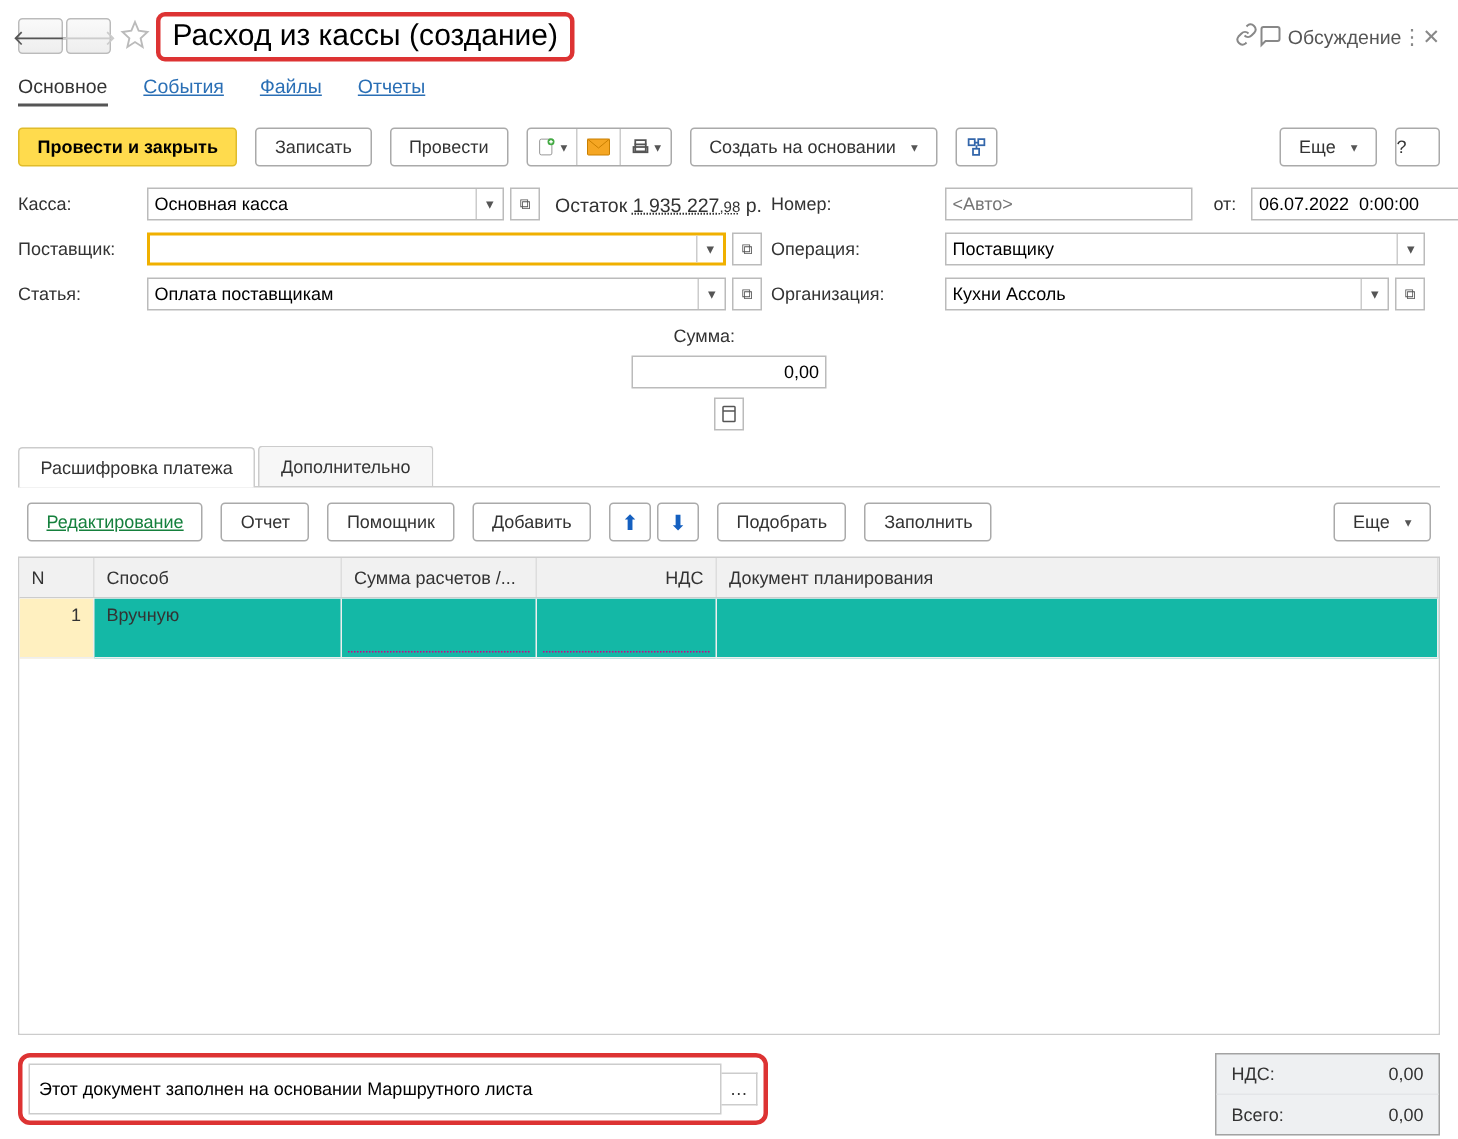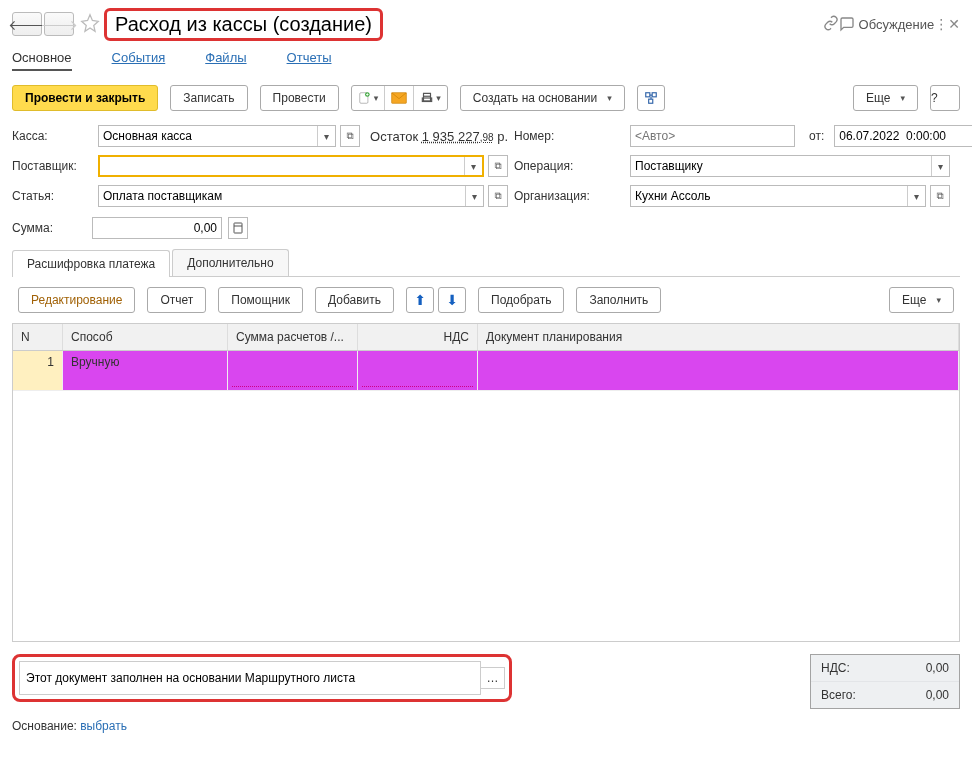--- a/index.html
+++ b/index.html
@@ -25,21 +25,21 @@
   .title-box {
     border: 3px solid #d33; border-radius: 6px; padding: 2px 8px;
     font-size: 20px; color: #000; margin-left:4px;
   }
   .titlebar .spacer { flex: 1; }
   .title-icons { display:flex; align-items:center; gap: 0; color:#888; }
   .title-icons .ic { cursor:pointer; font-size:14px; }
   .discuss { display:flex; align-items:center; gap:4px; color:#555; font-size:13px; cursor:pointer;}
 
   
-  .navtabs { display:flex; gap: 40px; margin: 10px 0 14px 0; font-size:13px; }
+  .navtabs { display:flex; gap: 24px; margin: 10px 0 14px 0; font-size:13px; }
   .navtabs .tab { cursor:pointer; color:#2a6fb5; text-decoration: underline; }
   .navtabs .tab.active { color:#333; text-decoration:none; border-bottom: 2px solid #555; padding-bottom:4px; }
 
   
   .cmdbar { display:flex; align-items:flex-end; gap:12px; margin-bottom: 14px; }
   .btn {
     height: 26px; padding: 0 12px; border:1px solid #aaa; border-radius:3px;
     background:#fff; cursor:pointer; font-size:12px; color:#333; display:inline-flex; align-items:center; gap:4px;
   }
   .btn.yellow { background: #ffdb4d; border-color:#e0bc2b; font-weight:bold; color:#000;}
@@ -62,48 +62,48 @@
   .field input {
     flex:1; border:none; outline:none; height:100%; padding:0 4px; font-size:12px; background:transparent;
   }
   .field .mini { width:18px; height:100%; border-left:1px solid #ccc; display:flex; align-items:center; justify-content:center; font-size:10px; color:#555; cursor:pointer;}
   .open-btn { width:20px; height:22px; border:1px solid #bbb; background:#fff; display:flex; align-items:center; justify-content:center; cursor:pointer; font-size:10px; color:#555;}
   .balance { color:#333; margin-left:6px; font-size:13px;}
   .balance .u { text-decoration: underline dotted;}
   .balance .small { font-size:10px; }
   .from-lbl { margin: 0 6px 0 10px; }
 
-  .row-sub { display:flex; align-items:center; gap:6px; margin-top:4px; }
+  .row-sub { display:flex; align-items:center; gap:6px; margin-top:4px;flex-direction:column; }
   .sum-input { width:130px; height:22px; border:1px solid #bbb; text-align:right; padding:0 4px; font-size:12px; outline:none;}
   .calc-btn { width:20px; height:22px; border:1px solid #bbb; background:#fff; display:flex; align-items:center; justify-content:center; cursor:pointer; font-size:11px;}
 
   .dotted-underline { border-bottom: 1px dotted #c08; display:block; }
 
   
   .tabs { display:flex; border-bottom:1px solid #ccc; margin-top:10px;}
   .tabs .ptab { padding:6px 14px; border:1px solid #ccc; border-bottom:none; background:#f7f7f7; font-size:12px; cursor:pointer; border-top-left-radius:3px; border-top-right-radius:3px; margin-right:2px;}
   .tabs .ptab.active { background:#fff; position:relative; top:1px;}
 
   .panel-toolbar { display:flex; align-items:center; gap:12px; padding:10px 6px; }
   .panel-toolbar .spacer { flex:1; }
-  .btn.green-text { color: #a16207; }
+  .btn.green-text { color: #15803d; text-decoration: underline; }
   .arrow-group { display:flex; gap:4px;}
   .arrow-btn { width:28px; height:26px; border:1px solid #aaa; border-radius:3px; background:#fff; display:flex; align-items:center; justify-content:center; cursor:pointer; font-size:14px;}
   .arrow-up { color:#1560c0;}
   .arrow-down { color:#1560c0;}
 
   .grid { border:1px solid #ccc; }
   .grid-head { display:grid; grid-template-columns: 50px 165px 130px 120px 1fr; background:#f1f1f1; border-bottom:1px solid #ccc;}
   .grid-head .hcell { padding:6px 8px; font-size:12px; border-right:1px solid #ddd;}
   .grid-head .hcell.right { text-align:right; }
   .grid-body { height: 290px; overflow:auto; background:#fff;}
   .grow { display:grid; grid-template-columns: 50px 165px 130px 120px 1fr; height:40px;}
   .gcell { border-right:1px solid #eee; border-bottom:1px solid #eee; padding:4px 8px; font-size:12px; display:flex; align-items:flex-start;}
   .gcell.n { justify-content:flex-end; background:#fff0c0;}
-  .gcell.y { background:#d946ef; }
+  .gcell.y { background:#14b8a6; }
   .gcell.req { position:relative; }
   .gcell.req::after { content:""; position:absolute; left:4px; right:4px; bottom:3px; border-bottom:1px dotted #c08; }
 
   
   .bottom-area { margin-top:12px; display:flex; align-items:flex-start; gap:12px;}
   .comment-box {
     border:3px solid #d33; border-radius:8px; padding:4px; display:flex; align-items:center; width:500px;
   }
   .comment-box input { flex:1; border:1px solid #ccc; height:34px; padding:11px 6px; font-size:12px; outline:none;}
   .comment-box .dots { width:24px; height:22px; border:1px solid #ccc; border-left:none; display:flex; align-items:center; justify-content:center; cursor:pointer;}

